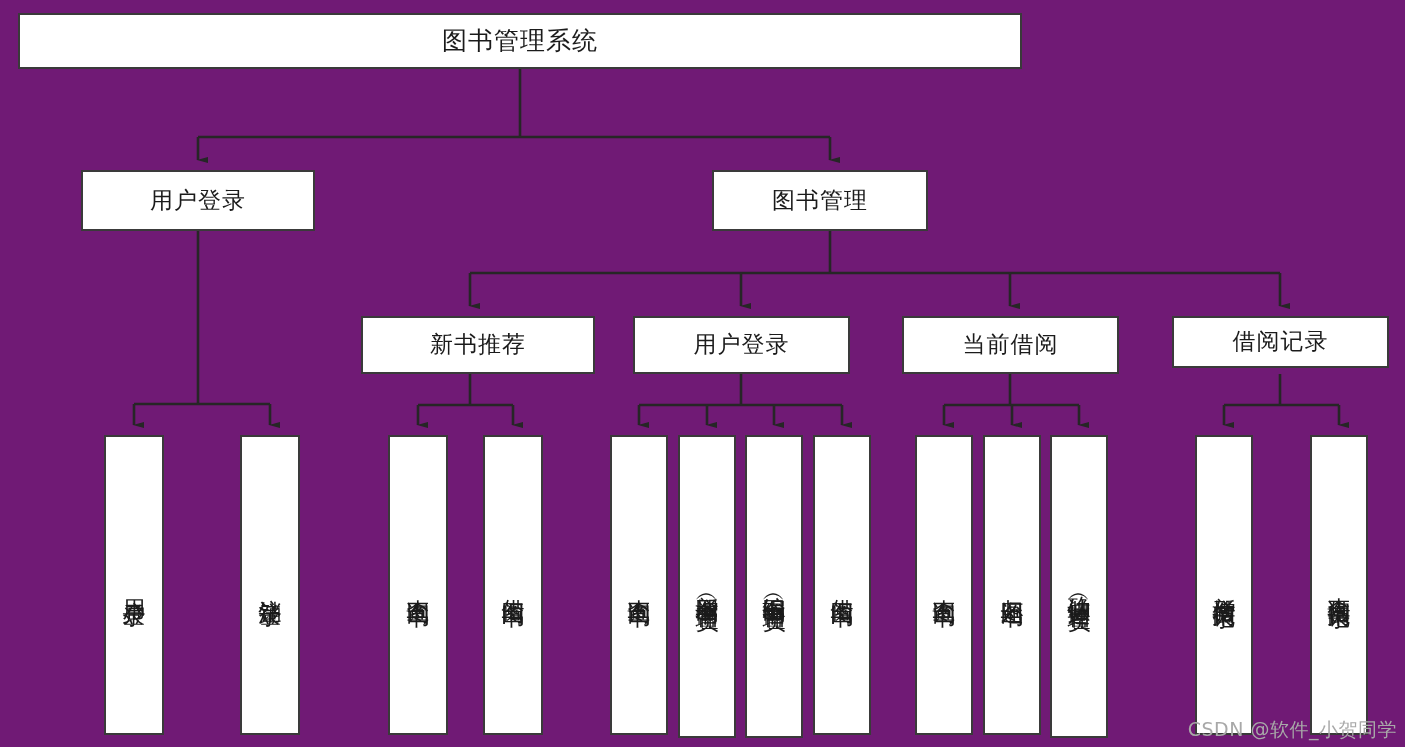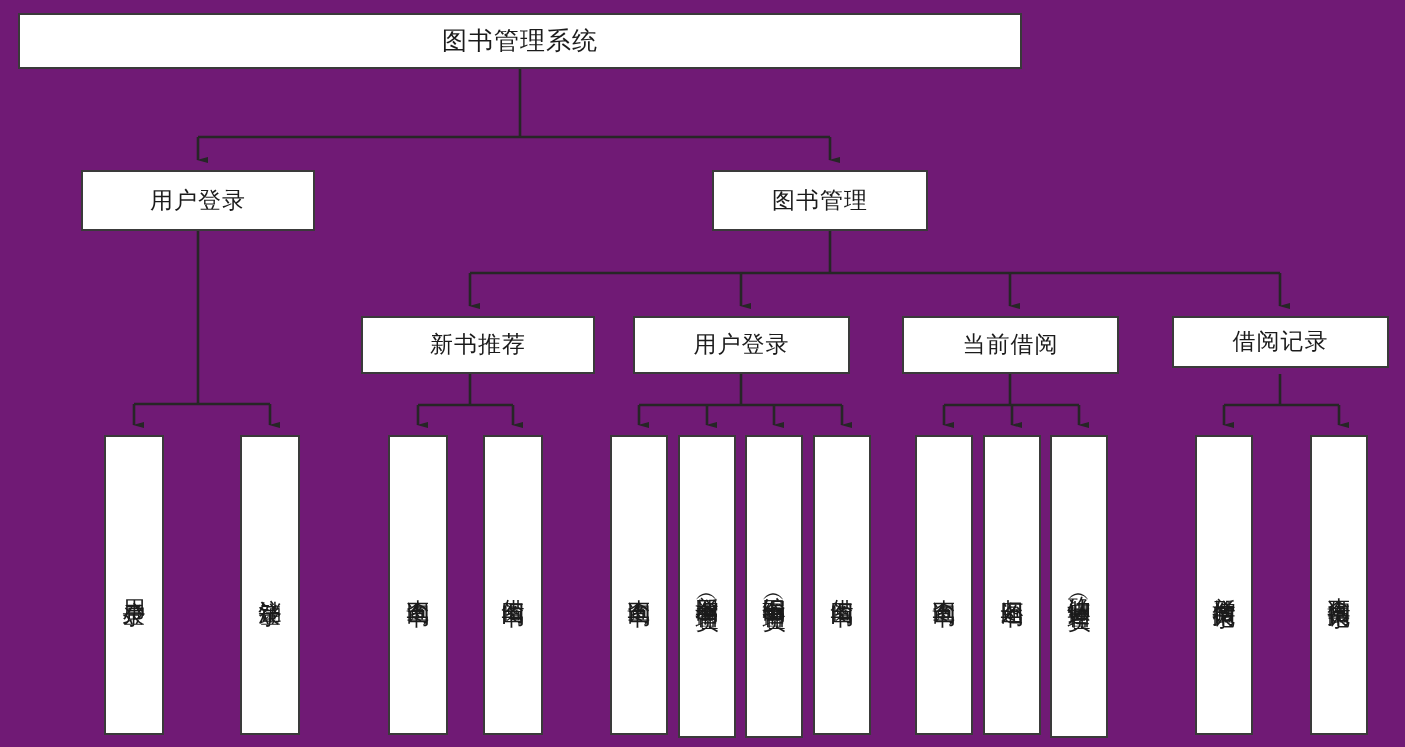--- a/index.html
+++ b/index.html
@@ -175,13 +175,14 @@
         <span class="vtext">确认归还（管理员）</span>
       </div>
       <div class="node leaf vert" style="left: 1195px; top: 435px; width: 58px; height: 300px;">
         <span class="vtext">新增借阅记录</span>
       </div>
       <div class="node leaf vert" style="left: 1310px; top: 435px; width: 58px; height: 300px;">
         <span class="vtext">查询借阅记录</span>
       </div>
     </div>
 
+  <div class="watermark">CSDN @软件_小贺同学</div>
 </div>
 
 </body></html>

